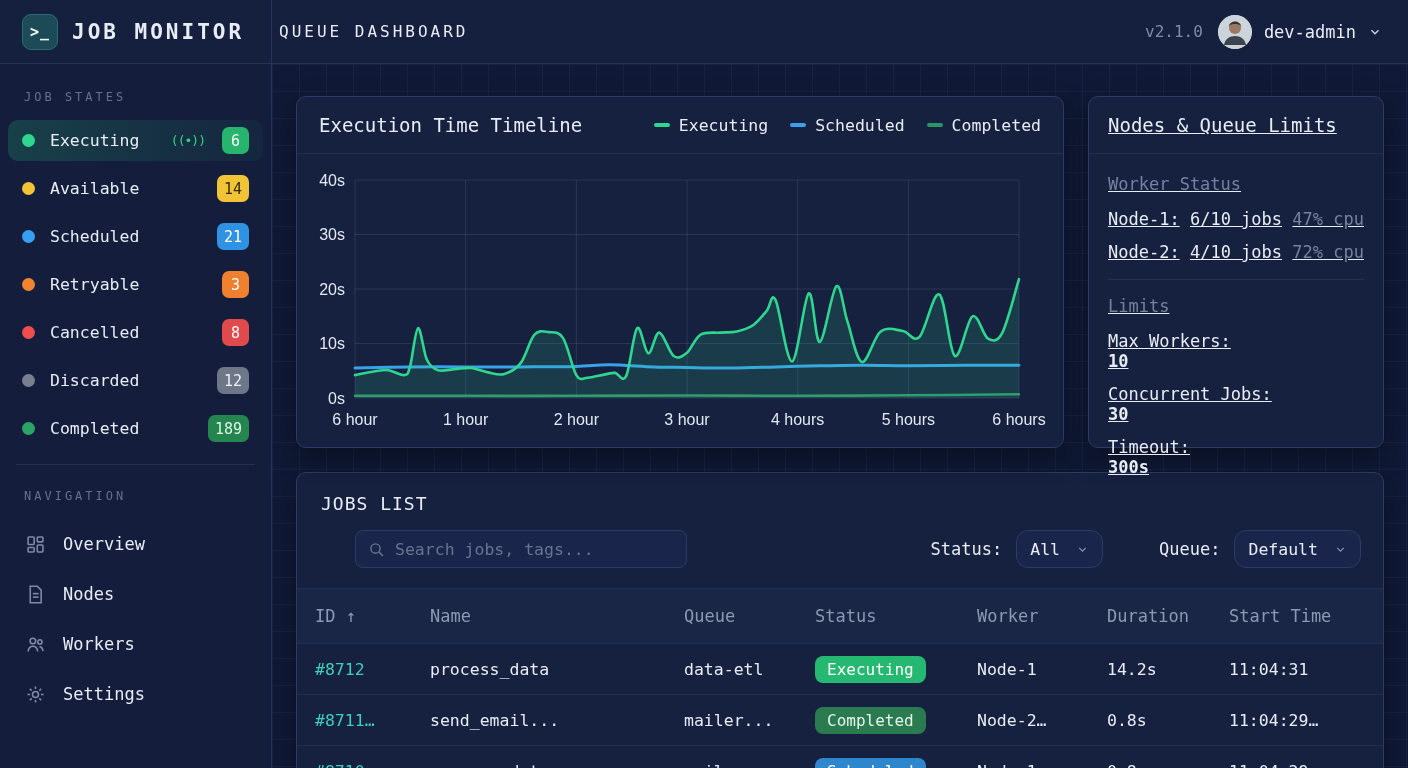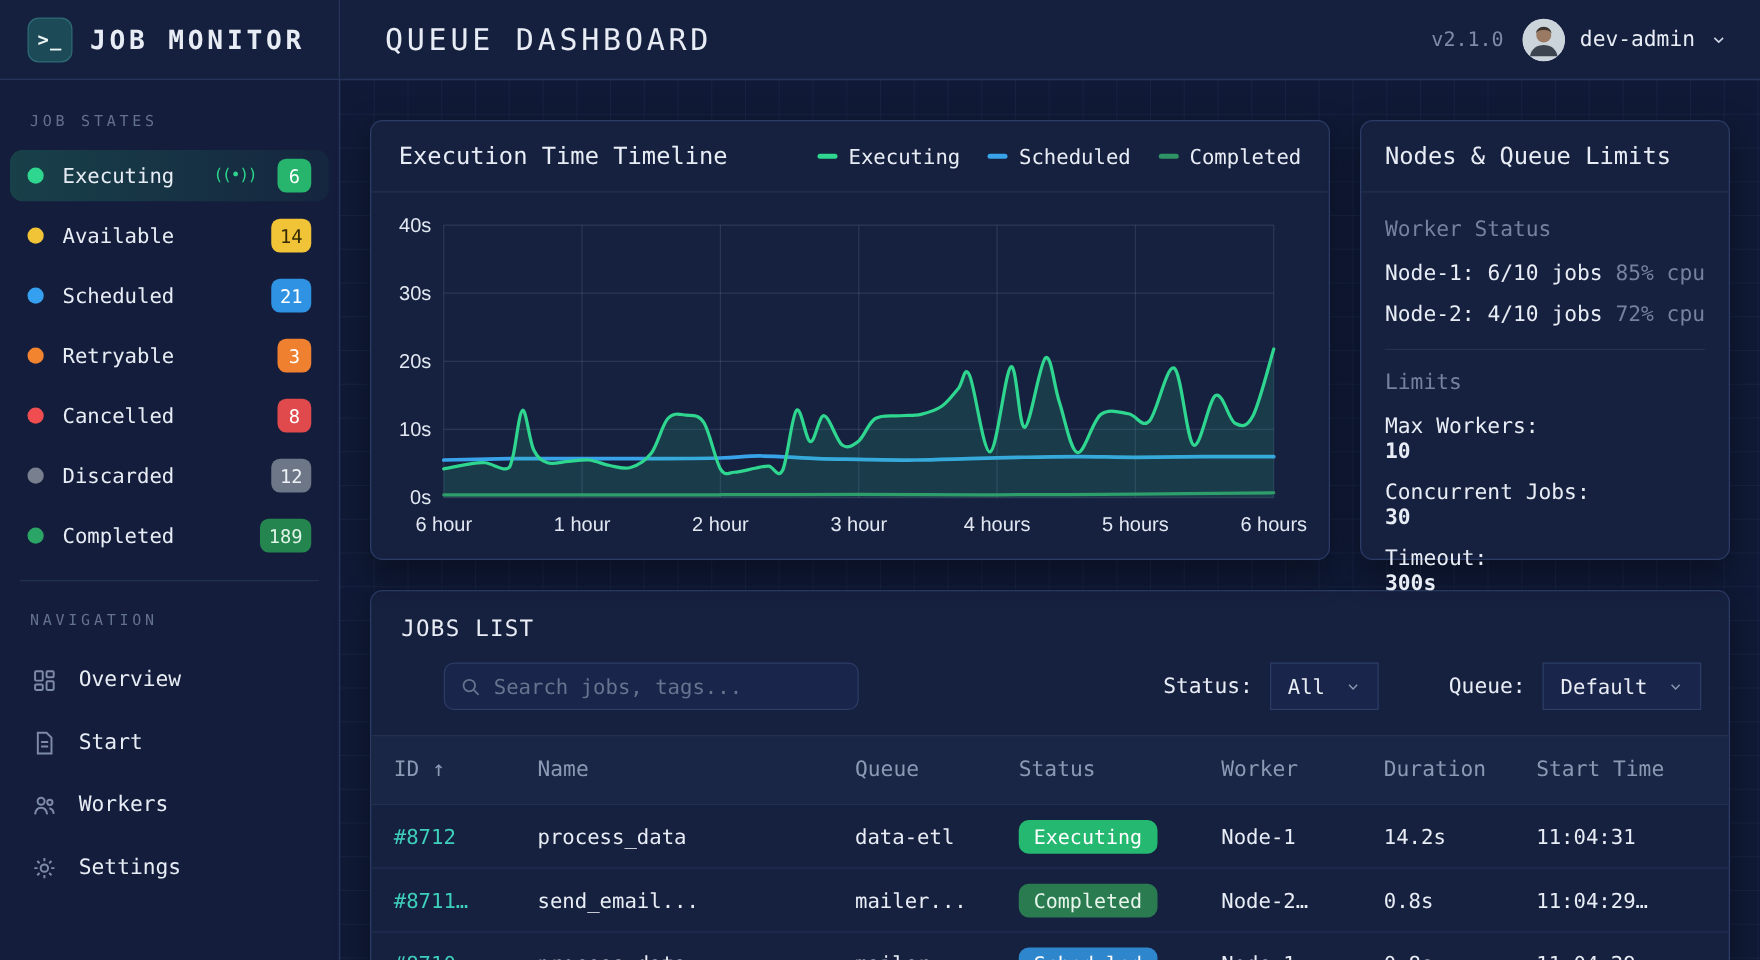--- a/index.html
+++ b/index.html
@@ -14,21 +14,21 @@
   .topbar {
     height:64px; display:flex; align-items:center;
     background:#151f3e; border-bottom:1px solid #263459;
   }
   .logo-wrap { width:272px; height:100%; display:flex; align-items:center; gap:14px;
     padding-left:22px; border-right:1px solid #263459; }
   .logo-icon { width:36px; height:36px; border-radius:9px; background:#1c4a57;
     border:1px solid #2d6b74; color:#eef7f5; font-size:15px; font-weight:bold;
     display:flex; align-items:center; justify-content:center; letter-spacing:1px; }
   .app-title { font-size:21px; font-weight:bold; letter-spacing:3px; }
-  .page-title { font-size:24px; letter-spacing:3px; margin-left:36px; }
+  .page-title { font-size:16px; letter-spacing:3px; margin-left:7px; }
   .topbar-right { margin-left:auto; display:flex; align-items:center; gap:15px; padding-right:26px; }
   .version { color:#7e8ba8; font-size:16px; }
   .user-menu { display:flex; align-items:center; gap:12px; cursor:pointer; }
   .avatar { width:34px; height:34px; border-radius:50%; background:#cdd5dc; overflow:hidden; flex:none; }
   .username { font-size:17px; }
   .chev { width:14px; height:14px; stroke:#cfd7e6; stroke-width:2.2; fill:none; }
   
   .layout { display:flex; height:704px; }
   .sidebar { width:272px; flex:none; background:#141e3c; border-right:1px solid #263459;
     padding:26px 8px 0; }
@@ -61,21 +61,21 @@
     border-bottom:1px solid #223052; }
   .chart-title { font-size:19px; }
   .legend { margin-left:auto; display:flex; gap:22px; align-items:center; font-size:16.5px; }
   .legend-item { display:flex; align-items:center; gap:9px; }
   .legend-dash { width:16px; height:4px; border-radius:2px; }
   #timeline-svg { width:766px; height:293px; display:block; }
   .grid-line { stroke:rgba(150,172,212,0.16); stroke-width:1; }
   .ytick { fill:#e2e8f2; font:16px "Liberation Sans", sans-serif; text-anchor:end; }
   .xtick { fill:#e2e8f2; font:16px "Liberation Sans", sans-serif; text-anchor:middle; }
   
-  .nodes-panel { width:296px; height:352px; }
+  .nodes-panel { width:296px; height:352px;text-decoration:underline; }
   .nodes-header { height:57px; display:flex; align-items:center; padding:0 19px;
     border-bottom:1px solid #223052; font-size:19px; }
   .nodes-body { padding:20px 19px 0; font-size:17px; }
   .sub-label { color:#75829f; margin-bottom:15px; }
   .worker-row { display:flex; justify-content:space-between; margin-bottom:13px; }
   .worker-cpu { color:#75829f; }
   .panel-divider { border-top:1px solid #223052; margin:17px 0 16px; }
   .limit-row { display:flex; justify-content:space-between; margin-bottom:13px;flex-direction:column; }
   .limit-value { font-weight:bold; }
   
@@ -84,21 +84,21 @@
   .jobs-controls { display:flex; align-items:center; margin:16px 22px 20px; }
   .search-box { width:332px; height:38px; background:#19254a; border:1px solid #2c3c66;
     border-radius:8px; display:flex; align-items:center; padding:0 12px; gap:10px;margin-left:36px; }
   .search-icon-svg { width:17px; height:17px; stroke:#66748f; stroke-width:2; fill:none; flex:none; }
   .search-box input { background:transparent; border:0; outline:0; color:#dfe6f2; flex:1;
     font-family:"DejaVu Sans Mono", monospace; font-size:16.5px; }
   .search-box input::placeholder { color:#66748f; }
   .filters { margin-left:auto; display:flex; align-items:center; gap:16px; }
   .filter-group { display:flex; align-items:center; gap:14px;margin-left:40px; }
   .filter-label { font-size:17px; }
-  .select { background:#19254a; border:1px solid #2c3c66; border-radius:0; height:38px;
+  .select { background:#19254a; border:1px solid #2c3c66; border-radius:12px; height:38px;
     display:flex; align-items:center; padding:0 13px; gap:16px; font-size:16.5px; cursor:pointer; }
   .select .chev { width:13px; height:13px; stroke:#8b97b0; }
   .tbl-head, .tbl-row { display:grid;
     grid-template-columns:115px 254px 131px 162px 130px 122px 1fr;
     align-items:center; padding-left:18px; }
   .tbl-head { height:56px; background:#1a2645; border-top:1px solid #223052;
     border-bottom:1px solid #223052; color:#8c99b4; font-size:17px; }
   .tbl-row { height:51px; border-bottom:1px solid #213154; font-size:16.5px; }
   .cell-id { color:#3ecfba; }
   .status-badge { display:inline-block; justify-self:start; padding:4px 12px;
@@ -185,21 +185,21 @@
           <rect x="3.5" y="15.5" width="7" height="5" rx="1"></rect>
       </svg>
       <span>Overview</span>
     </div>
     <div class="nav-item">
       <svg class="nav-icon" viewBox="0 0 24 24">
         <path d="M6 2.5h8l4.5 4.5v14.5H6z"></path>
           <line x1="9" y1="11" x2="15.5" y2="11"></line>
           <line x1="9" y1="15" x2="15.5" y2="15"></line>
       </svg>
-      <span>Start</span>
+      <span>Nodes</span>
     </div>
     <div class="nav-item">
       <svg class="nav-icon" viewBox="0 0 24 24">
         <circle cx="9" cy="8" r="3.2"></circle>
           <path d="M3.5 20c.5-4 2.8-6 5.5-6s5 2 5.5 6"></path>
         <circle cx="17" cy="9" r="2.4"></circle>
           <path d="M16.5 14.4c2.3.3 3.7 2 4 5.1"></path>
       </svg>
       <span>Workers</span>
     </div>
@@ -265,21 +265,21 @@
           </svg>
       </section>
 
       <section class="panel nodes-panel">
         <div class="nodes-header">Nodes &amp; Queue Limits</div>
         <div class="nodes-body">
           <div class="sub-label">Worker Status</div>
           <div class="worker-row">
             <span>Node-1:</span>
             <span>6/10 jobs</span>
-            <span class="worker-cpu">85% cpu</span>
+            <span class="worker-cpu">47% cpu</span>
           </div>
           <div class="worker-row">
             <span>Node-2:</span>
             <span>4/10 jobs</span>
             <span class="worker-cpu">72% cpu</span>
           </div>
           <div class="panel-divider"></div>
           <div class="sub-label">Limits</div>
           <div class="limit-row">
             <span>Max Workers:</span>

